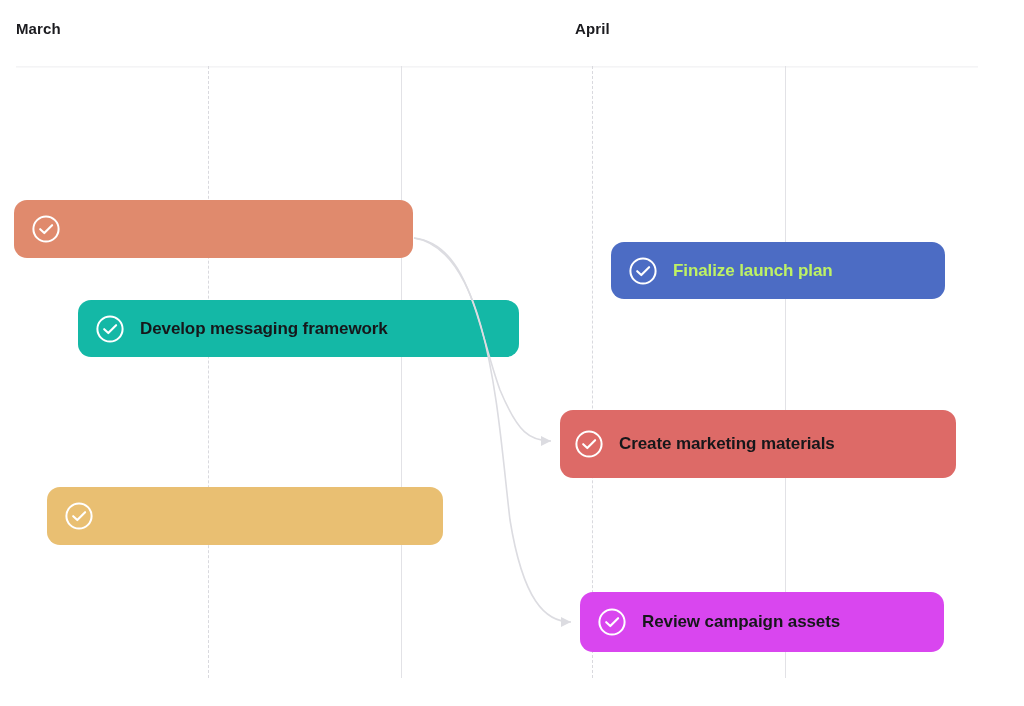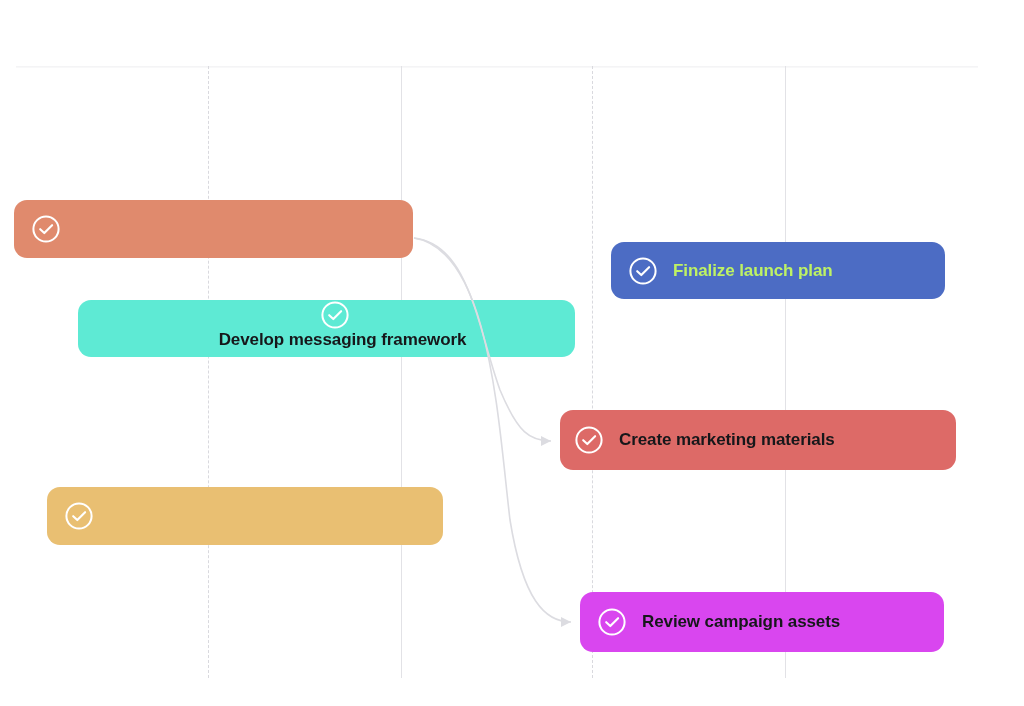--- a/index.html
+++ b/index.html
@@ -100,51 +100,55 @@
     width: 1024px;
     height: 706px;
     pointer-events: none;
   }
 </style>
 </head>
 <body>
 
 <div id="gantt-root">
 
+  <div class="month-header" id="month-header">
+      <div class="month-label" style="left: 16px;">March</div>
+      <div class="month-label" style="left: 575px;">April</div>
+    </div>
 
   <div class="chart-body" id="chart-body">
     <div class="chart-top-edge"></div>
   <div class="gridline dashed" style="left: 208px;"></div>
       <div class="gridline solid" style="left: 401px;"></div>
       <div class="gridline dashed" style="left: 592px;"></div>
       <div class="gridline solid" style="left: 785px;"></div>
     </div>
 
   <div id="bars-layer">
       <div class="task-bar" style="left: 14px; top: 200px; width: 399px; height: 58px; background: rgb(224, 138, 109);">
         <svg class="task-check" viewBox="0 0 30 30">
           <circle cx="15" cy="15" r="12.6" fill="none" stroke="#ffffff" stroke-width="2"></circle>
           <path d="M 9.2 15.2 L 13.3 19.1 L 21.1 11.2" fill="none" stroke="#ffffff" stroke-width="2.1" stroke-linecap="round" stroke-linejoin="round"></path>
         </svg>
       </div>
-      <div class="task-bar" style="left: 78px; top: 300px; width: 497px; height: 57px; background: #5eead4; flex-direction: column;">
+      <div class="task-bar" style="left: 78px; top: 300px; width: 441px; height: 57px; background: #14b8a6;">
         <svg class="task-check" viewBox="0 0 30 30">
           <circle cx="15" cy="15" r="12.6" fill="none" stroke="#ffffff" stroke-width="2"></circle>
           <path d="M 9.2 15.2 L 13.3 19.1 L 21.1 11.2" fill="none" stroke="#ffffff" stroke-width="2.1" stroke-linecap="round" stroke-linejoin="round"></path>
         </svg>
         <span class="task-label label-dark">Develop messaging framework</span>
       </div>
       <div class="task-bar" style="left: 611px; top: 242px; width: 334px; height: 57px; background: rgb(76, 108, 196);">
         <svg class="task-check" viewBox="0 0 30 30">
           <circle cx="15" cy="15" r="12.6" fill="none" stroke="#ffffff" stroke-width="2"></circle>
           <path d="M 9.2 15.2 L 13.3 19.1 L 21.1 11.2" fill="none" stroke="#ffffff" stroke-width="2.1" stroke-linecap="round" stroke-linejoin="round"></path>
         </svg>
         <span class="task-label label-light">Finalize launch plan</span>
       </div>
-      <div class="task-bar" style="left: 560px; top: 410px; width: 396px; height: 60px; background: rgb(221, 106, 103); padding-left: 14px;">
+      <div class="task-bar" style="left: 560px; top: 410px; width: 396px; height: 68px; background: rgb(221, 106, 103); padding-left: 14px;">
         <svg class="task-check" viewBox="0 0 30 30">
           <circle cx="15" cy="15" r="12.6" fill="none" stroke="#ffffff" stroke-width="2"></circle>
           <path d="M 9.2 15.2 L 13.3 19.1 L 21.1 11.2" fill="none" stroke="#ffffff" stroke-width="2.1" stroke-linecap="round" stroke-linejoin="round"></path>
         </svg>
         <span class="task-label label-dark">Create marketing materials</span>
       </div>
       <div class="task-bar" style="left: 47px; top: 487px; width: 396px; height: 58px; background: rgb(233, 191, 114);">
         <svg class="task-check" viewBox="0 0 30 30">
           <circle cx="15" cy="15" r="12.6" fill="none" stroke="#ffffff" stroke-width="2"></circle>
           <path d="M 9.2 15.2 L 13.3 19.1 L 21.1 11.2" fill="none" stroke="#ffffff" stroke-width="2.1" stroke-linecap="round" stroke-linejoin="round"></path>

